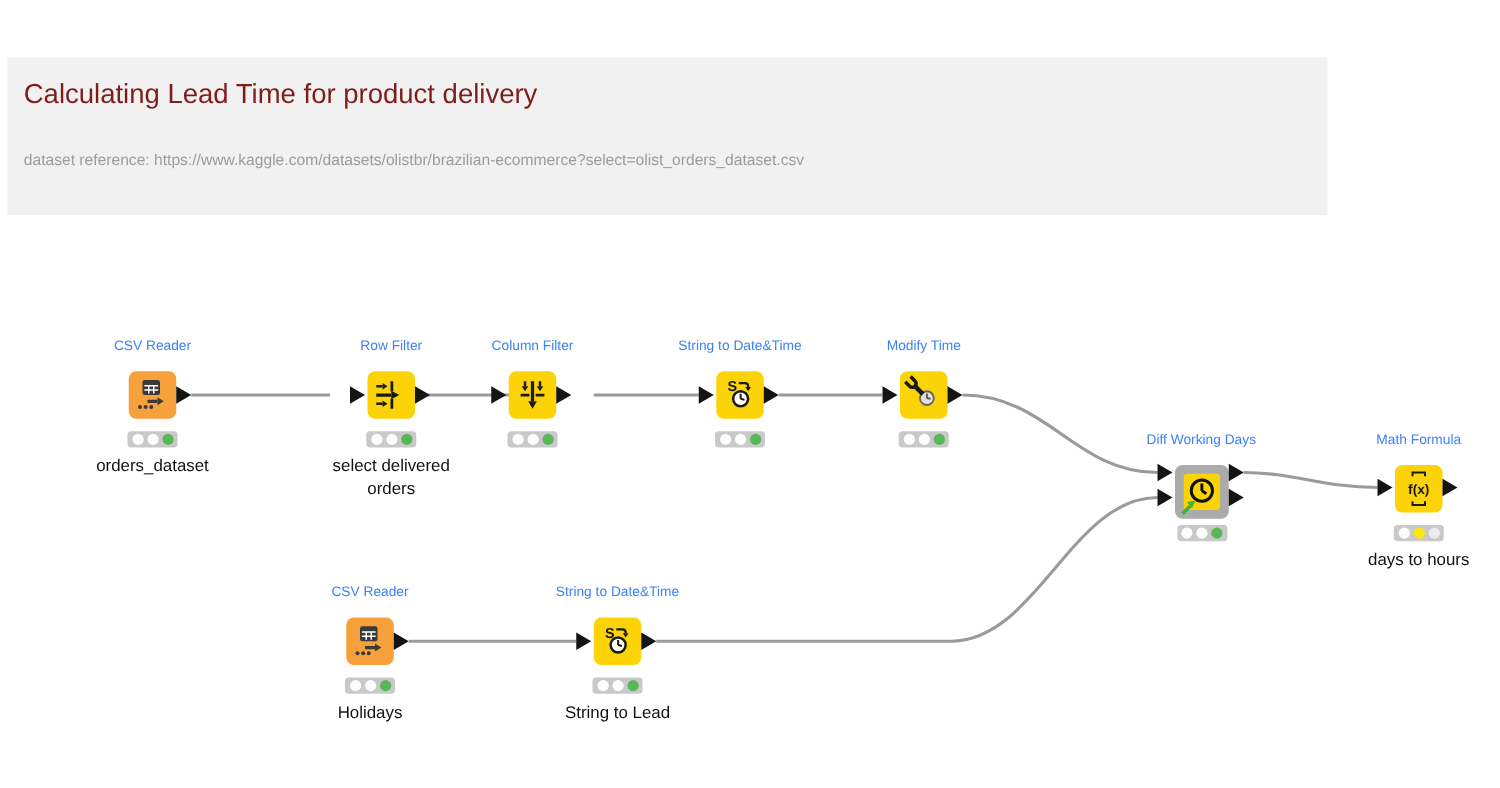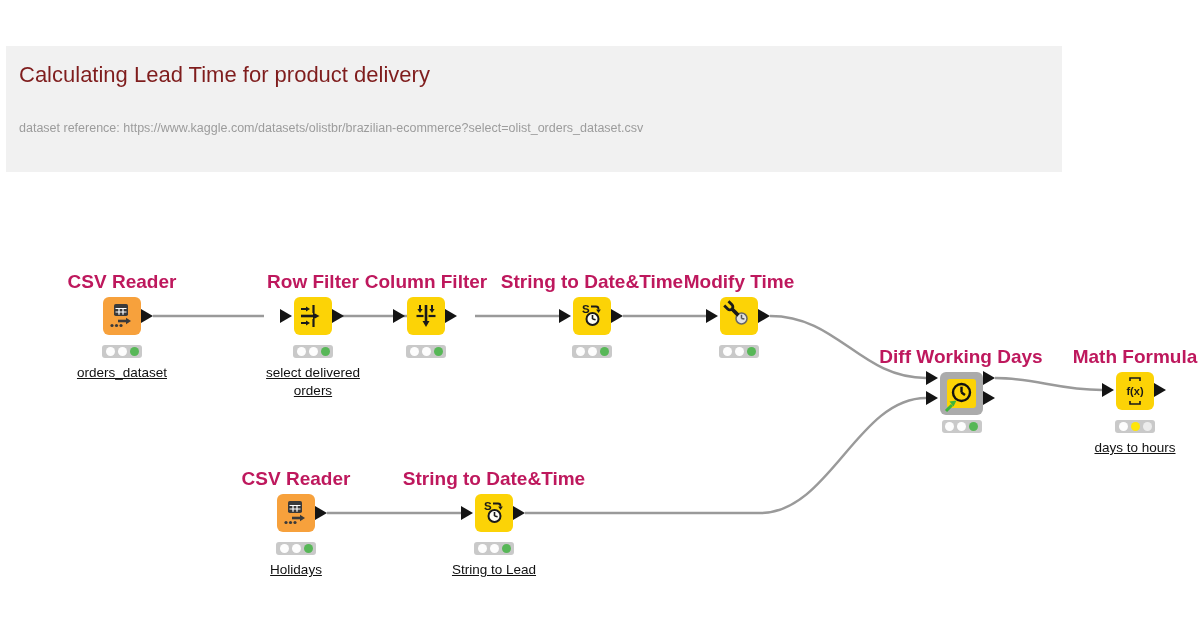--- a/index.html
+++ b/index.html
@@ -25,26 +25,26 @@
   }
   .body.orange{background:#f7a13c;}
   .body.yellow{background:#fcd306;}
   .body.component{background:#ababab;width:43px;height:43px;}
   .body.component .inner{
     position:absolute;left:7px;top:7px;width:29px;height:29px;
     background:#fcd306;border-radius:3px;
   }
   .node .title{
     position:absolute;top:-26px;left:19px;transform:translateX(-50%);
-    font-size:19px;font-weight:bold;color:#be185d;white-space:nowrap;
+    font-size:11px;font-weight:normal;color:#3b82f6;white-space:nowrap;
   }
   .node.wide .title{left:21px;}
   .node .label{
     position:absolute;top:67px;left:19px;transform:translateX(-50%);
-    font-size:13.5px;color:#111;white-space:nowrap;text-align:center;line-height:18px;text-decoration:underline;
+    font-size:13.5px;color:#111;white-space:nowrap;text-align:center;line-height:18px;
   }
   .node .label.wrap{white-space:normal;width:116px;}
   .port{
     position:absolute;width:0;height:0;
     border-top:7px solid transparent;border-bottom:7px solid transparent;
     border-left:12px solid #141414;
   }
   .port.in{left:-14px;}
   .port.out{left:38px;}
   .node.wide .port.out{left:43px;}

